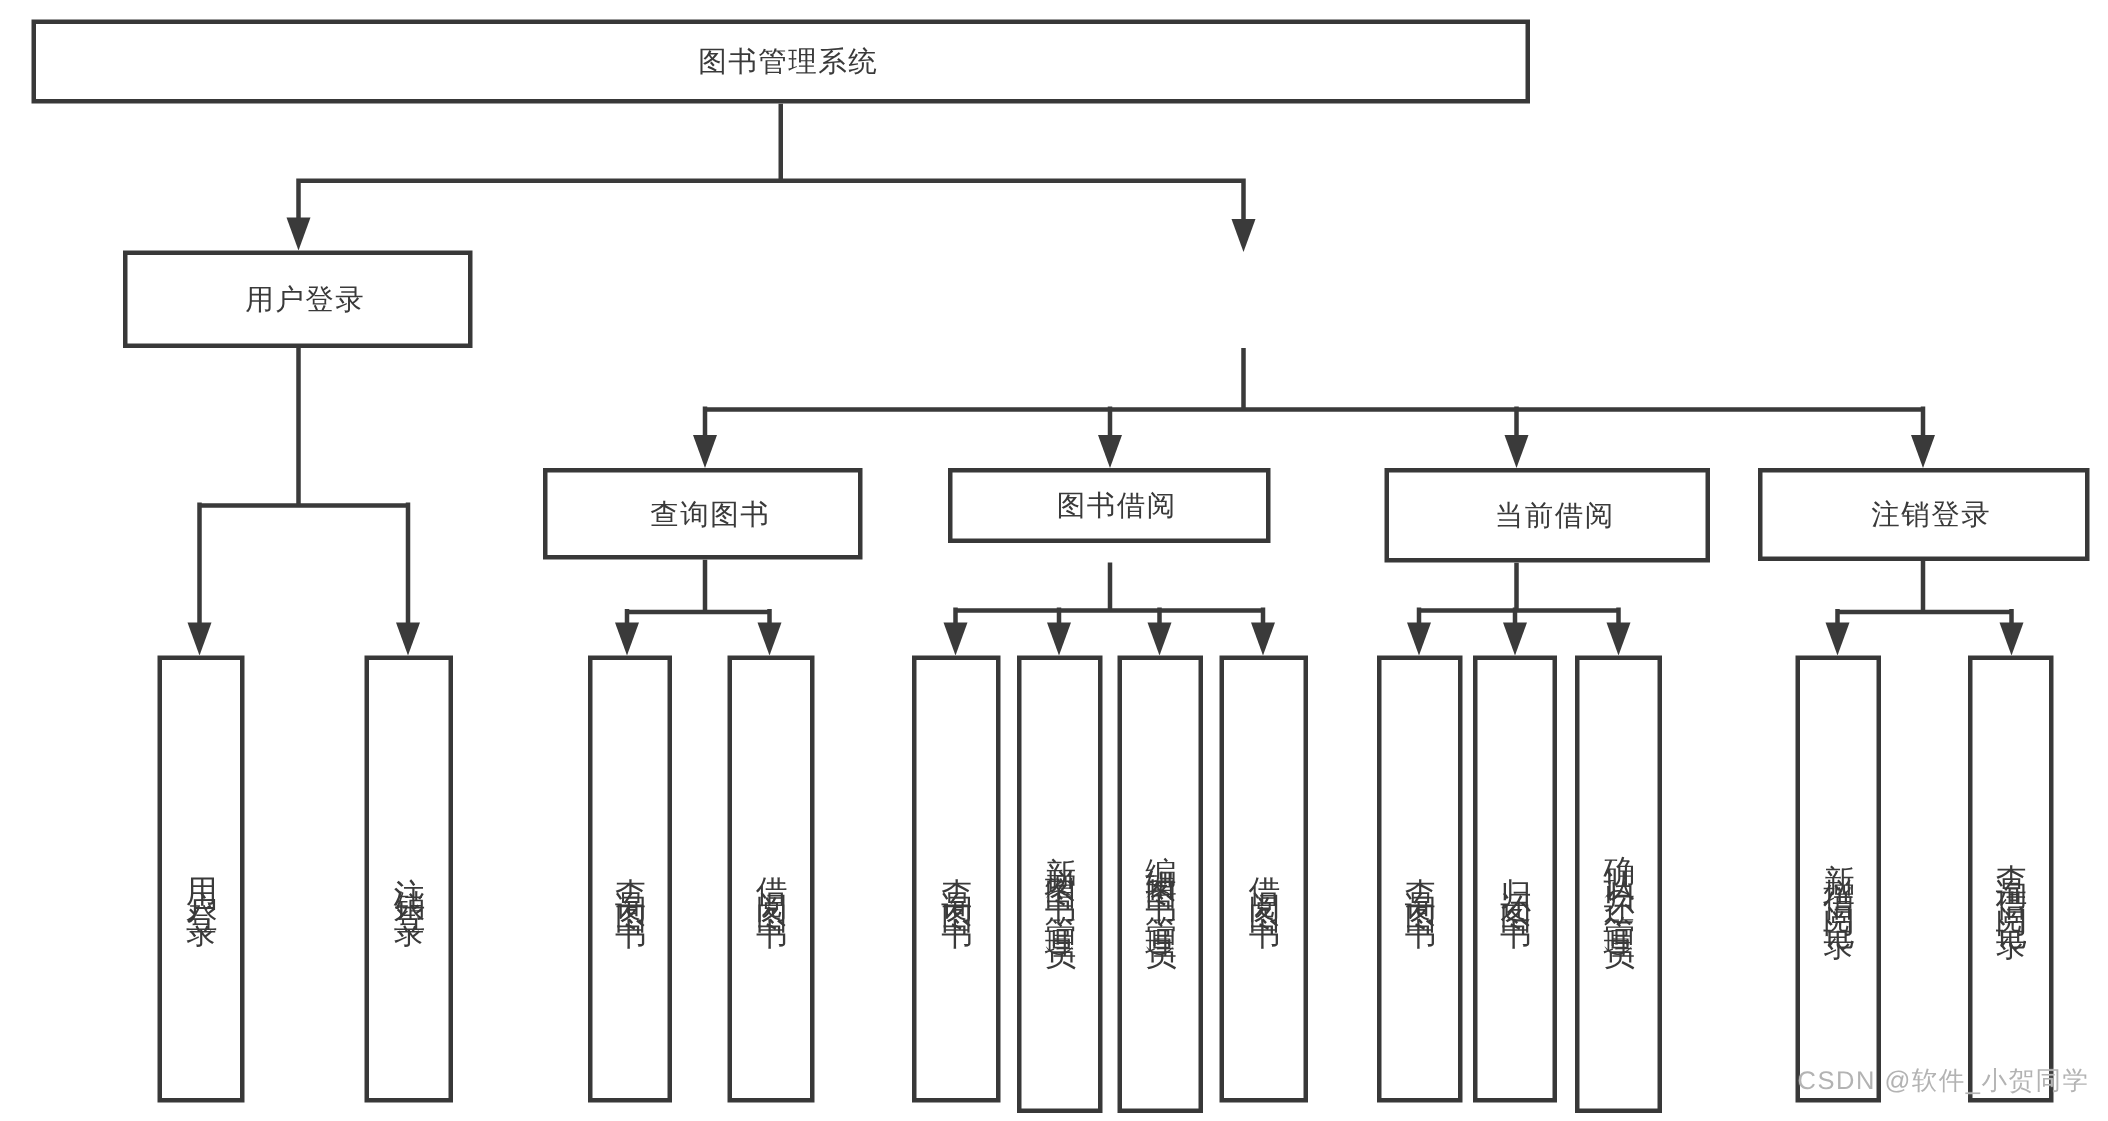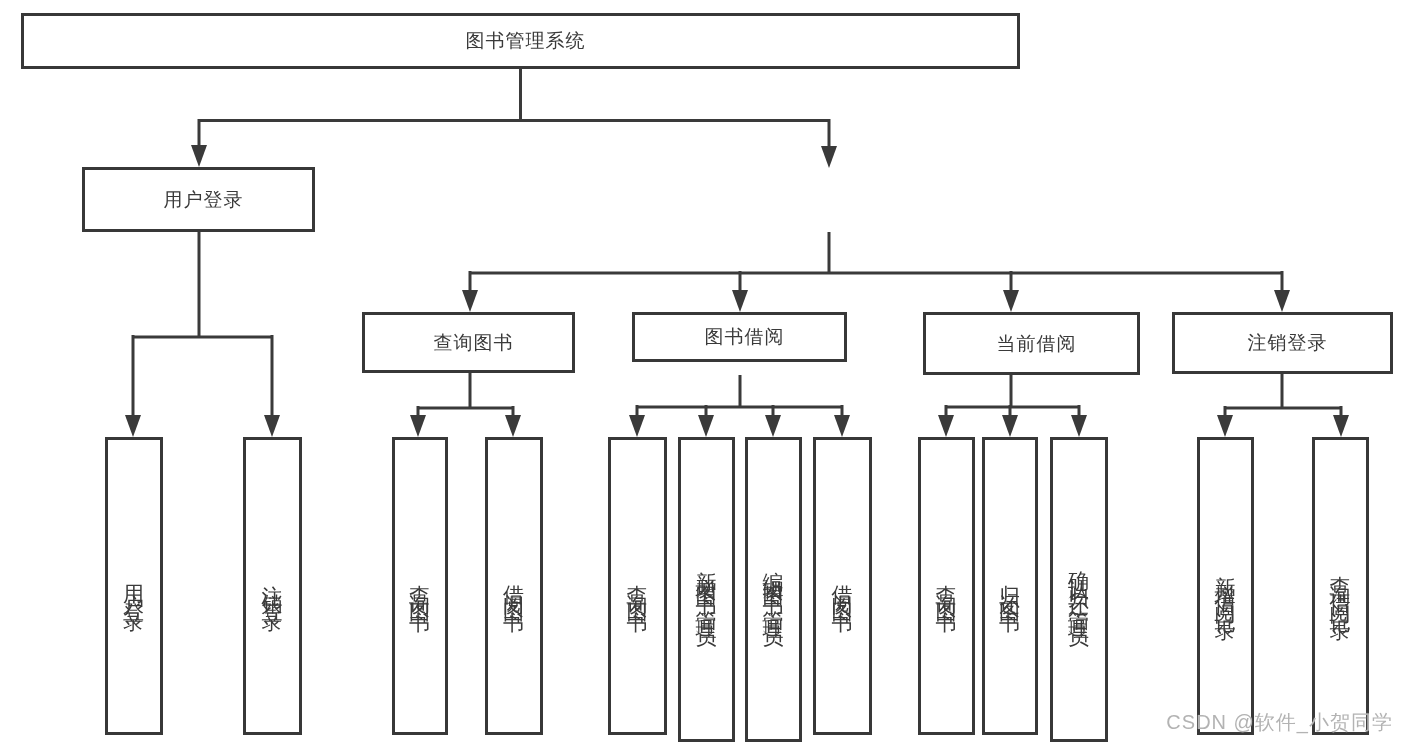--- a/index.html
+++ b/index.html
@@ -40,21 +40,21 @@
   .v7 {left:745px; top:437px; width:57px; height:305px;}
   .v8 {left:813px; top:437px; width:59px; height:298px;}
   .v9 {left:918px; top:437px; width:57px; height:298px;}
   .v10{left:982px; top:437px; width:56px; height:298px;}
   .v11{left:1050px;top:437px; width:58px; height:305px;}
   .v12{left:1197px;top:437px; width:57px; height:298px;}
   .v13{left:1312px;top:437px; width:57px; height:298px;}
   .v6 span,.v7 span,.v11 span{letter-spacing:8px;}
   .watermark{
     position:absolute;right:12px;top:709px;z-index:5;
-    font-size:20px;color:#b3b3b3;letter-spacing:1px;
+    font-size:17px;color:#b3b3b3;letter-spacing:1px;
     text-shadow:0 0 1px rgba(255,255,255,.6);
   }
 </style>
 </head>
 <body>
 
 <div id="stage">
 
   <svg class="wires" width="1405" height="747" viewBox="0 0 1405 747">
     <g stroke="#3a3a3a" stroke-width="3" fill="none">

